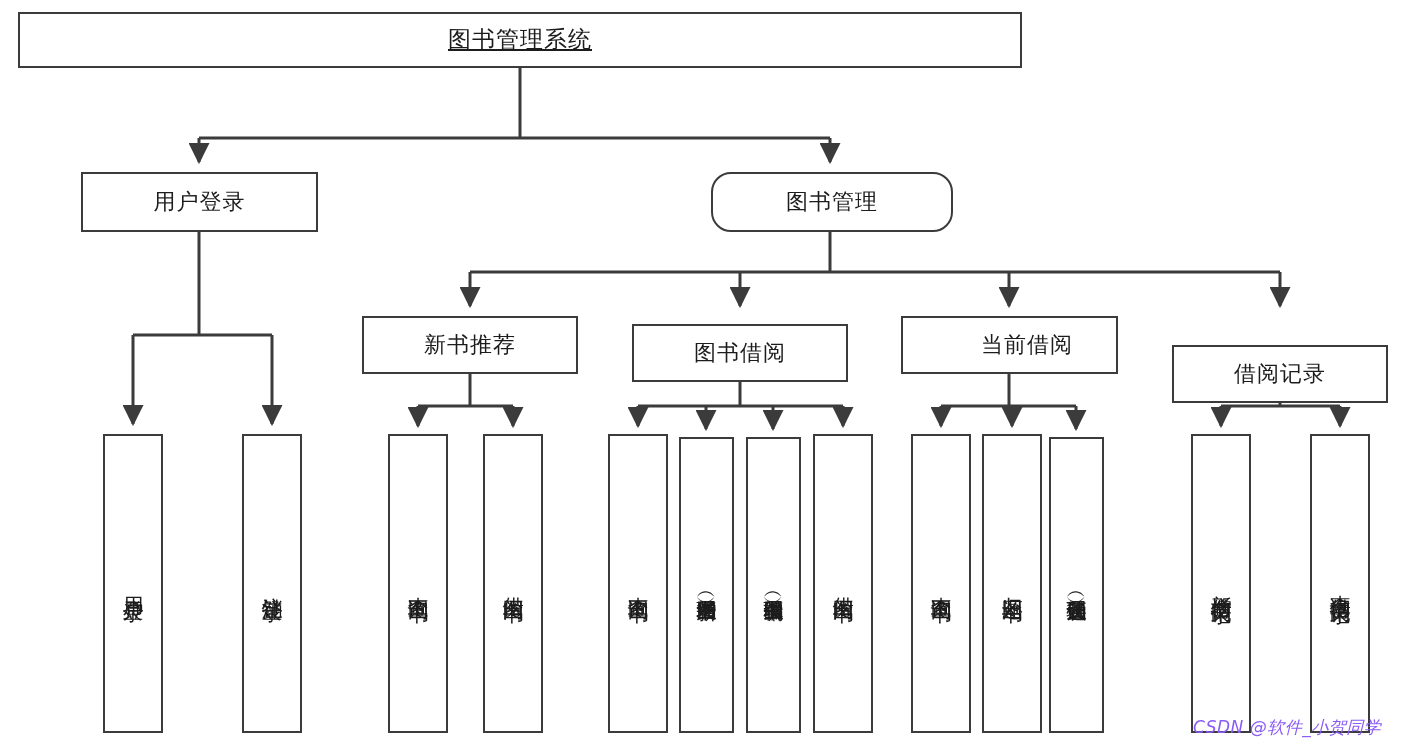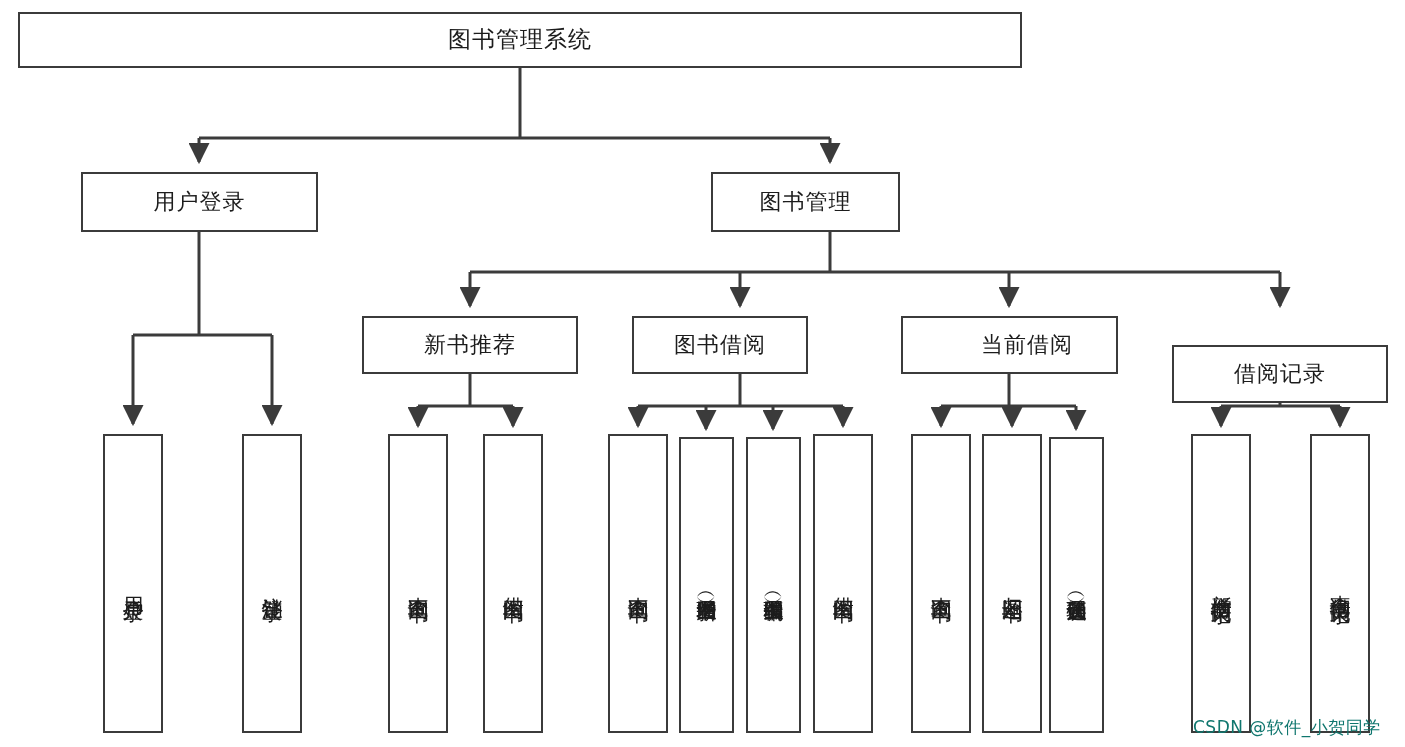--- a/index.html
+++ b/index.html
@@ -35,43 +35,45 @@
     justify-content: center;
     color: #1c1c1c;
   }
   .node.horiz {
     font-size: 22px;
     letter-spacing: 1px;
     line-height: 1.2;
   }
   .node.root {
     font-size: 23px;
+    text-decoration: underline;
   }
   .node.vert {
     font-size: 21px;
     letter-spacing: 2px;
     line-height: 1.25;
   }
   .vtext {
     writing-mode: vertical-rl;
     text-orientation: upright;
     white-space: nowrap;
     display: block;
     text-align: center;
   }
   .vtext.tight {
     letter-spacing: 0px;
     font-size: 20px;
   }
   .watermark {
     position: absolute;
     font-size: 17px;
-    color: #0f766e;
+    color: #8b5cf6;
     white-space: nowrap;
     letter-spacing: 0.5px;
+    font-style: italic;
   }
 </style>
 </head>
 <body>
 
 <div id="canvas">
 
   <svg id="wires" viewBox="0 0 1405 747">
     <defs>
       <marker id="arw" viewBox="0 0 10 10" refX="9" refY="5" markerWidth="7" markerHeight="7" orient="auto-start-reverse">
@@ -122,28 +124,28 @@
     </g>
   </svg>
 
   <div class="node horiz root" style="left: 18px; top: 12px; width: 1004px; height: 56px;">
     <span>图书管理系统</span>
   </div>
 
   <div class="node horiz" style="left: 81px; top: 172px; width: 237px; height: 60px;">
     <span>用户登录</span>
   </div>
-  <div class="node horiz" style="left: 711px; top: 172px; width: 189px; height: 60px;">
+  <div class="node horiz" style="left: 711px; top: 172px; width: 242px; height: 60px; border-radius: 20px;">
     <span>图书管理</span>
   </div>
 
   <div class="node horiz" style="left: 362px; top: 316px; width: 216px; height: 58px;">
     <span>新书推荐</span>
   </div>
-  <div class="node horiz" style="left: 632px; top: 316px; width: 176px; height: 58px;">
+  <div class="node horiz" style="left: 632px; top: 324px; width: 216px; height: 58px;">
     <span>图书借阅</span>
   </div>
   <div class="node horiz" style="left: 901px; top: 316px; width: 217px; height: 58px; padding-left: 35px;">
     <span>当前借阅</span>
   </div>
   <div class="node horiz" style="left: 1172px; top: 316px; width: 216px; height: 58px; margin-top: 29px;">
     <span>借阅记录</span>
   </div>
 
   <div class="node vert" style="left: 103px; top: 434px; width: 60px; height: 299px;">

